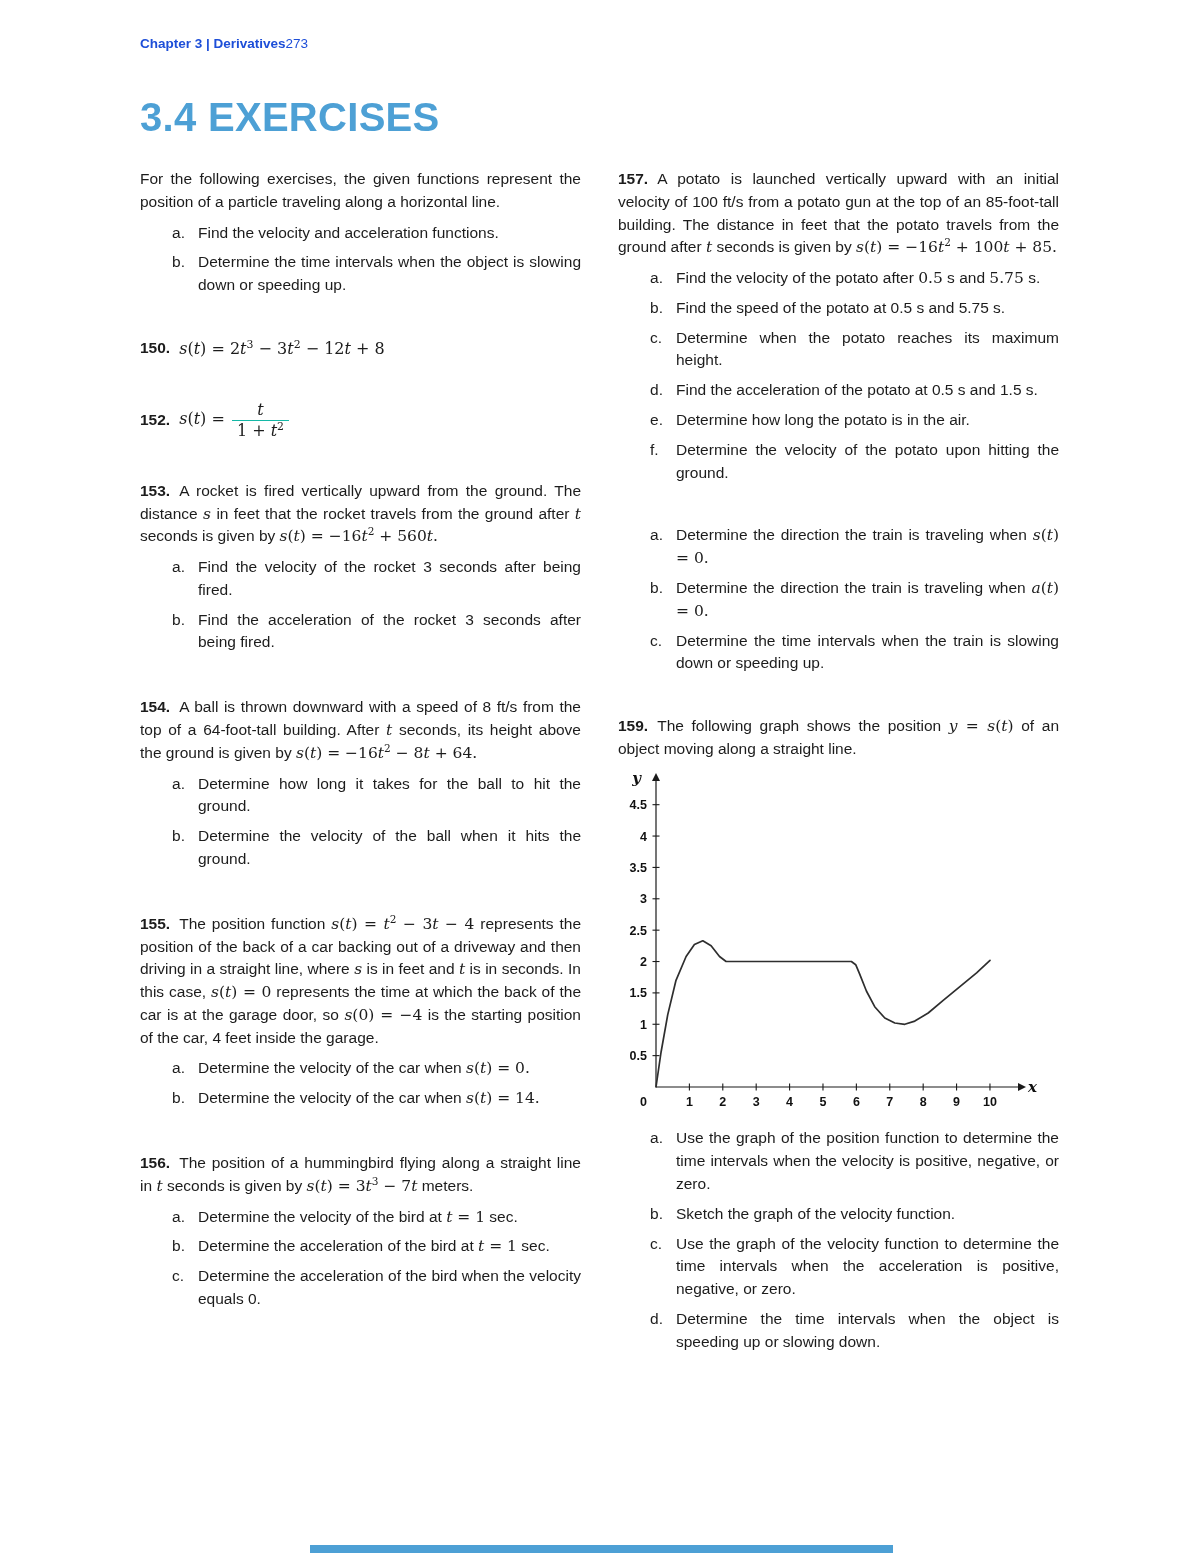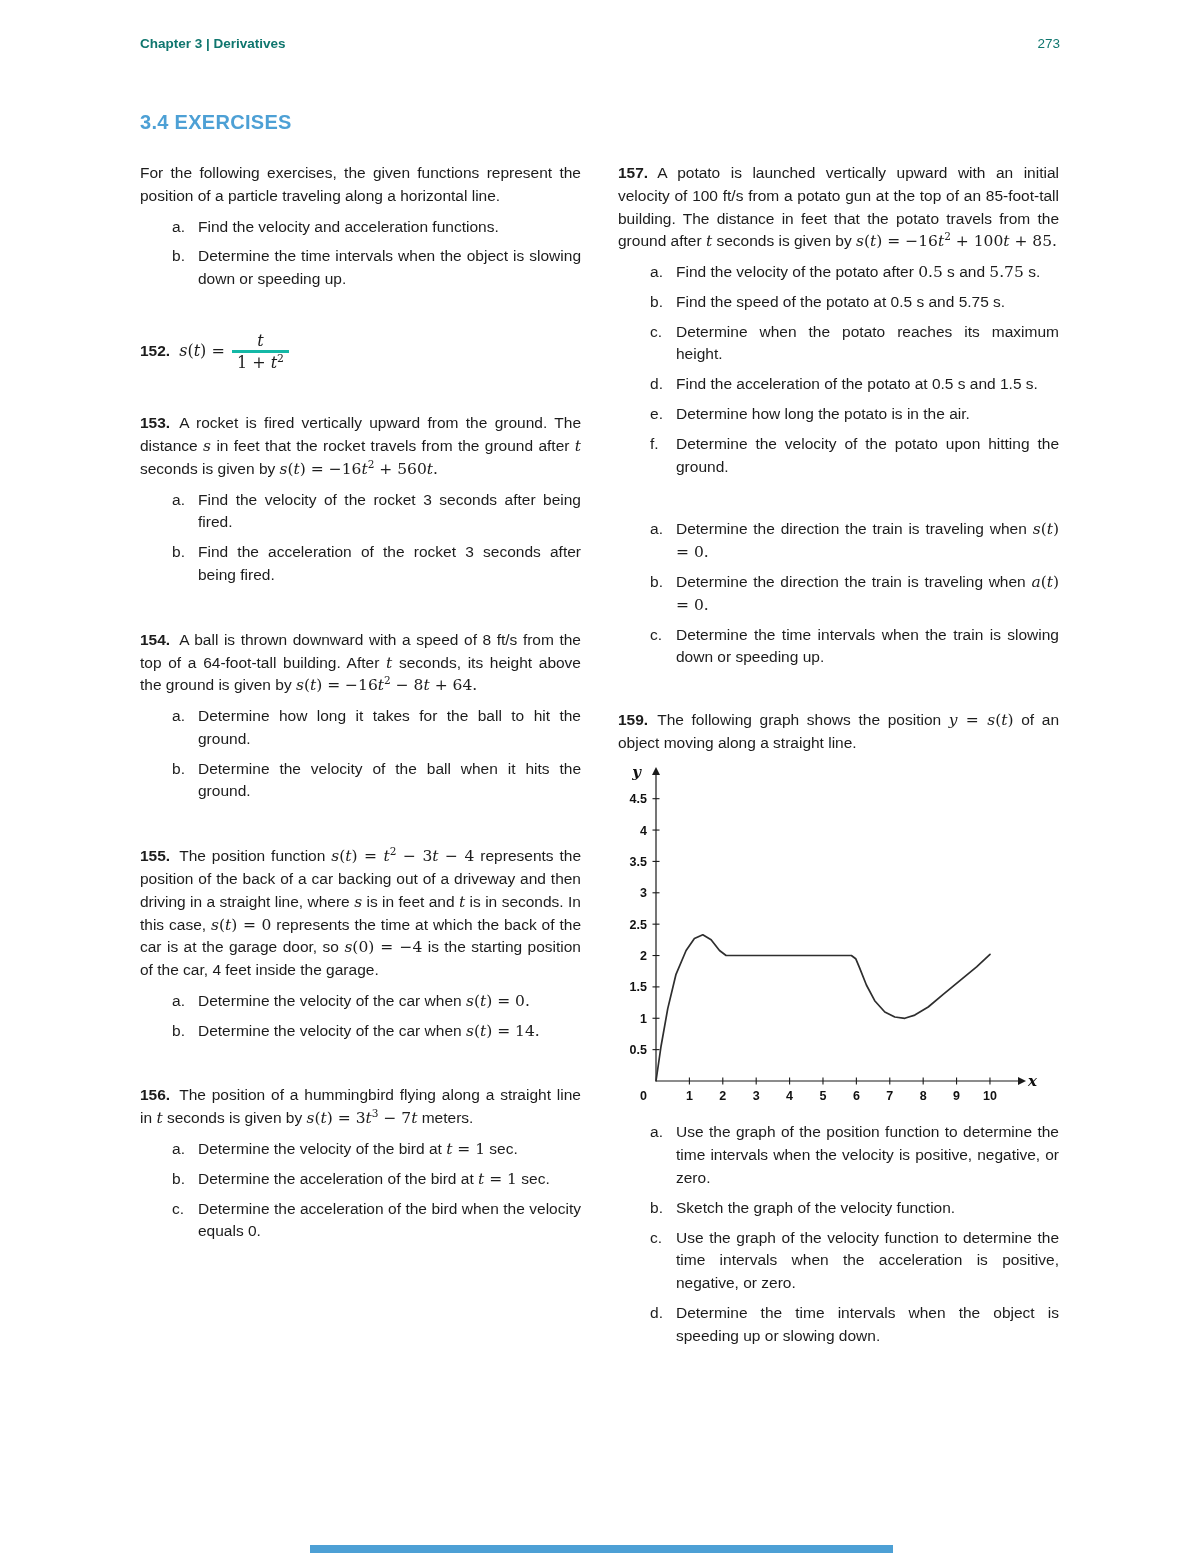--- a/index.html
+++ b/index.html
@@ -3,26 +3,26 @@
 <meta charset="utf-8">
 <style>
   * { margin:0; padding:0; box-sizing:border-box; }
   html,body { background:#ffffff; }
   body {
     width:1200px; height:1553px; position:relative; overflow:hidden;
     font-family:"Liberation Sans", sans-serif; color:#1c1c1c;
   }
   .page-inner { padding:36px 140px 0 140px; }
 
-  .page-header { display:flex; justify-content:space-between; align-items:baseline;
-    font-size:13.5px; color:#0f766e; }
+  .page-header { display:flex; align-items:baseline;
+    font-size:13.5px; color:#1d4ed8; }
   .page-header .chapter { font-weight:bold; }
   .page-header .pagenum { font-weight:normal; }
 
-  h1.section-title { margin-top:60px; font-size:20px; font-weight:bold;
+  h1.section-title { margin-top:44px; font-size:40px; font-weight:bold;
     color:#4da0d5; letter-spacing:0.3px; }
 
   .cols { display:flex; gap:37px; margin-top:28px; }
   .col { width:441px; font-size:15.5px; line-height:1.47; }
 
   .problem { margin-top:42px; }
   .problem.mt-lg { margin-top:40px; }
   .col > .problem:first-child { margin-top:0; }
 
   .pbody { text-align:justify; }
@@ -31,21 +31,21 @@
   .pline { display:flex; align-items:center; text-align:left; }
   .pline .pnum { flex:none; }
 
   
   .fm { font-family:"DejaVu Serif","Liberation Serif",serif; }
   .fm i, i.fm { font-style:italic; font-family:"DejaVu Serif","Liberation Serif",serif; }
   .fbig { font-size:16px; }
   sup { font-size:0.68em; vertical-align:super; line-height:0; }
   .frac { display:inline-block; text-align:center; vertical-align:middle; line-height:1.2; margin:0 2px; }
   .fnum { display:block; padding:0 5px; }
-  .fden { display:block; border-top:3px solid #14b8a6; padding:0 5px; }
+  .fden { display:block; border-top:1px solid #14b8a6; padding:0 5px; }
 
   
   .subs { list-style:none; counter-reset:sub; margin:8px 0 0 32px; }
   .subs li { counter-increment:sub; position:relative; padding-left:26px; margin-top:7px; text-align:justify; }
   .subs li::before { content: counter(sub, lower-alpha) "."; position:absolute; left:0; top:0; color:#1c1c1c; }
 
   
   .graph-fig { margin:10px 0 4px -8px; }
   #graph-svg text.tick-label { font-family:"Liberation Sans",sans-serif; font-size:12.5px; font-weight:bold; fill:#111; }
   #graph-svg text.axis-label { font-family:"DejaVu Serif",serif; font-size:15px; font-style:italic; font-weight:bold; fill:#111; }
@@ -69,20 +69,26 @@
     <div class="col">
 
       <section class="problem">
         <p class="pbody">For the following exercises, the given functions represent the position of a particle traveling along a horizontal line.</p>
         <ol class="subs">
           <li>Find the velocity and acceleration functions.</li>
           <li>Determine the time intervals when the object is slowing down or speeding up.</li>
         </ol>
       </section>
 
+      <section class="problem mt-lg">
+        <p class="pline">
+            <span class="pnum">150.</span>
+            <span class="fm fbig"><i>s</i>(<i>t</i>) = 2<i>t</i><sup>3</sup> − 3<i>t</i><sup>2</sup> − 12<i>t</i> + 8</span>
+          </p>
+      </section>
 
 
       <section class="problem mt-lg">
         <p class="pline">
             <span class="pnum">152.</span>
             <span class="fm fbig"><i>s</i>(<i>t</i>) = <span class="frac"><span class="fnum"><i>t</i></span><span class="fden">1 + <i>t</i><sup>2</sup></span></span></span>
           </p>
       </section>
 
       <section class="problem mt-lg">

